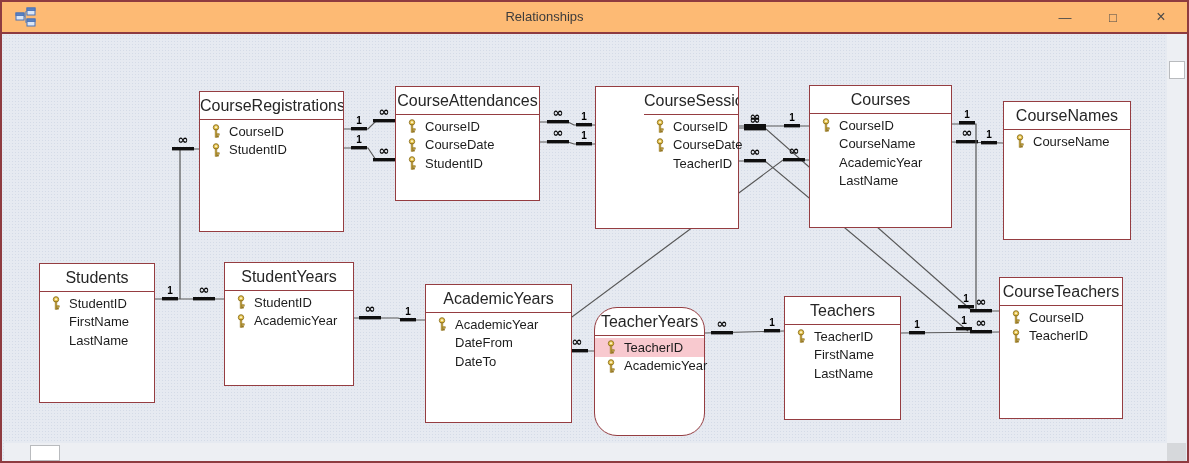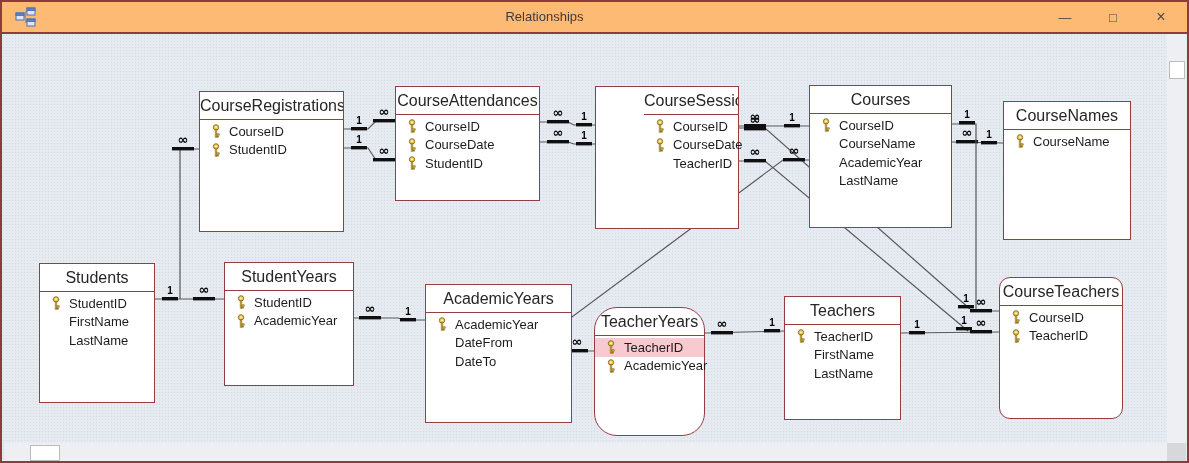--- a/index.html
+++ b/index.html
@@ -428,21 +428,21 @@
           <div class="frow">
             <span class="kcell"></span>
             <span class="fname">FirstName</span>
           </div>
           <div class="frow">
             <span class="kcell"></span>
             <span class="fname">LastName</span>
           </div>
         </div>
       </div>
-      <div class="table" style="left: 997px; top: 275px; width: 124px; height: 142px; border-radius: 11px;">
+      <div class="table" style="left: 997px; top: 275px; width: 124px; height: 142px;">
         <div class="ttl">CourseTeachers</div>
         <div class="fields">
           <div class="frow">
             <span class="kcell">
               <svg width="10" height="14" viewBox="0 0 10 14">
                 <circle cx="5" cy="3.4" r="2.7" fill="#e6c44c" stroke="#8a6d1f" stroke-width="0.9"></circle>
                 <circle cx="5" cy="3.2" r="1" fill="#fdf6d8"></circle>
                 <rect x="4.2" y="5.8" width="1.6" height="7.4" fill="#e6c44c" stroke="#8a6d1f" stroke-width="0.7"></rect>
                 <rect x="5.8" y="9.8" width="2.4" height="1.3" fill="#e6c44c" stroke="#8a6d1f" stroke-width="0.7"></rect>
                 <rect x="5.8" y="11.9" width="1.8" height="1.2" fill="#e6c44c" stroke="#8a6d1f" stroke-width="0.7"></rect>

